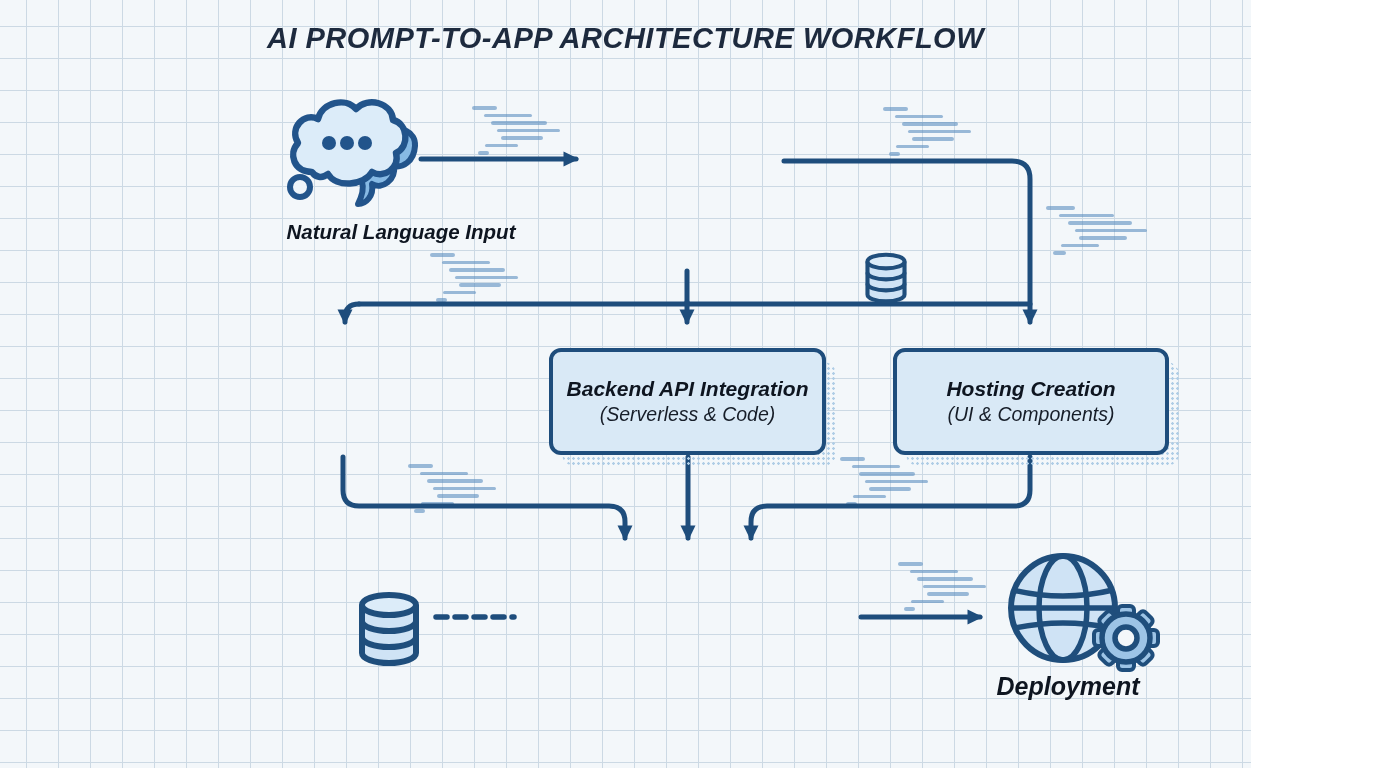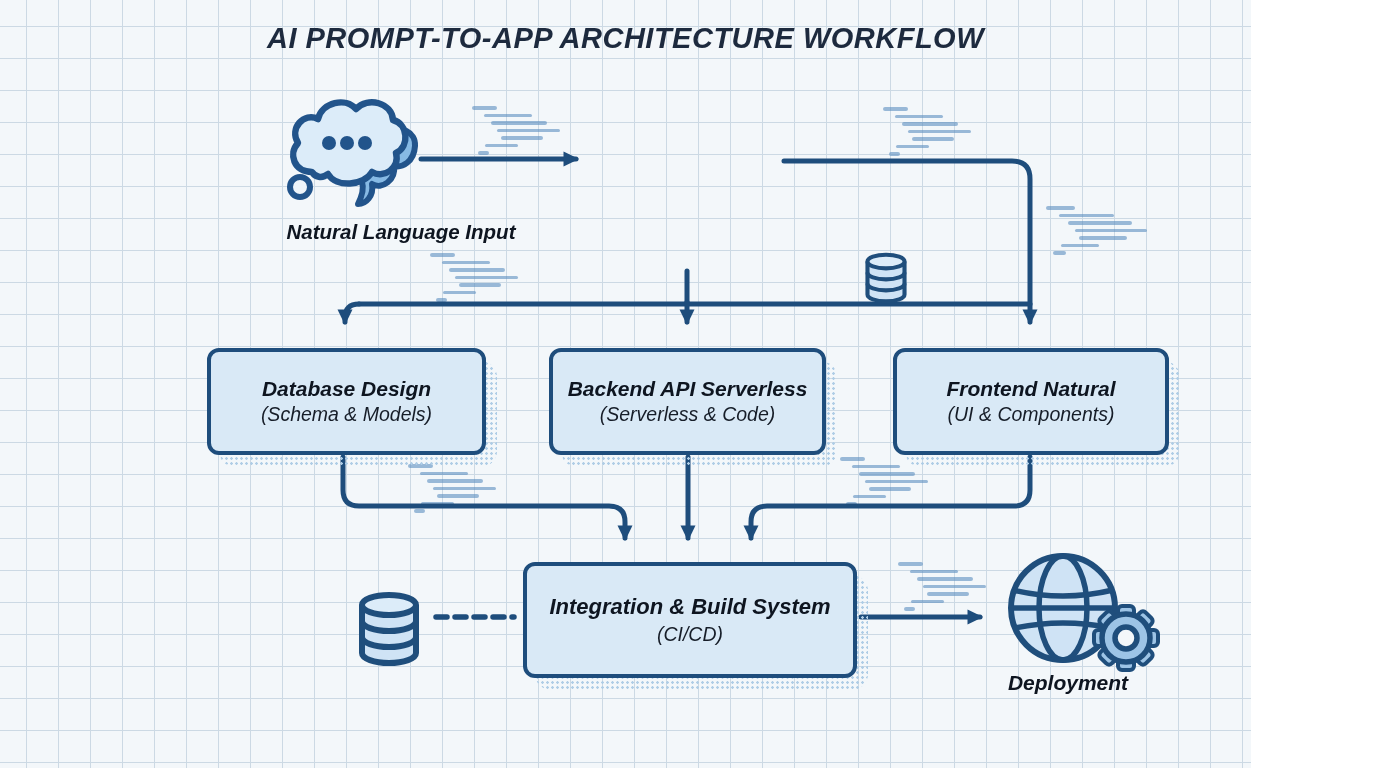--- a/index.html
+++ b/index.html
@@ -161,60 +161,46 @@
 
   <div class="icon-wrap" style="left:862px;top:250px;">
     <svg width="48" height="56" viewBox="0 0 70 80">
       <path d="M8,16 V64 A27,10 0 0 0 62,64 V16" fill="#cfe3f5" stroke="#1f4e7c" stroke-width="6"></path>
       <ellipse cx="35" cy="16" rx="27" ry="10" fill="#dcecf9" stroke="#1f4e7c" stroke-width="6"></ellipse>
       <path d="M8,32 A27,10 0 0 0 62,32" fill="none" stroke="#1f4e7c" stroke-width="6"></path>
       <path d="M8,48 A27,10 0 0 0 62,48" fill="none" stroke="#1f4e7c" stroke-width="6"></path>
     </svg>
   </div>
 
-  <div class="node" style="left:207px;top:348px;width:279px;height:107px;">
-    <div class="halftone"></div>
-    <div class="node-box">
-      <div class="node-title">Database Design</div>
-      <div class="node-sub">(Schema &amp; Models)</div>
-    </div>
-  </div>
 
   <div class="node" style="left:549px;top:348px;width:277px;height:107px;">
     <div class="halftone"></div>
     <div class="node-box">
-      <div class="node-title">Backend API Serverless</div>
+      <div class="node-title">Backend API Integration</div>
       <div class="node-sub">(Serverless &amp; Code)</div>
     </div>
   </div>
 
   <div class="node" style="left:893px;top:348px;width:276px;height:107px;">
     <div class="halftone"></div>
     <div class="node-box">
-      <div class="node-title">Frontend Natural</div>
+      <div class="node-title">Hosting Creation</div>
       <div class="node-sub">(UI &amp; Components)</div>
     </div>
   </div>
 
   <div class="icon-wrap" style="left:354px;top:588px;">
     <svg width="70" height="82" viewBox="0 0 70 80">
       <path d="M8,16 V64 A27,10 0 0 0 62,64 V16" fill="#cfe3f5" stroke="#1f4e7c" stroke-width="6"></path>
       <ellipse cx="35" cy="16" rx="27" ry="10" fill="#dcecf9" stroke="#1f4e7c" stroke-width="6"></ellipse>
       <path d="M8,32 A27,10 0 0 0 62,32" fill="none" stroke="#1f4e7c" stroke-width="6"></path>
       <path d="M8,48 A27,10 0 0 0 62,48" fill="none" stroke="#1f4e7c" stroke-width="6"></path>
     </svg>
   </div>
 
-  <div class="node" style="left:523px;top:562px;width:334px;height:116px;">
-    <div class="halftone"></div>
-    <div class="node-box">
-      <div class="node-title" style="font-size:22px;">Integration &amp; Build System</div>
-      <div class="node-sub">(CI/CD)</div>
-    </div>
-  </div>
 
   <div class="icon-wrap" style="left:1003px;top:550px;">
     <svg width="172" height="122" viewBox="0 0 172 122">
       <circle cx="60" cy="58" r="52" fill="#cfe3f5" stroke="#1f4e7c" stroke-width="6"></circle>
       <ellipse cx="60" cy="58" rx="24" ry="52" fill="none" stroke="#1f4e7c" stroke-width="5.5"></ellipse>
       <path d="M10,40 Q60,52 110,40" fill="none" stroke="#1f4e7c" stroke-width="5.5"></path>
       <path d="M8,58 H112" fill="none" stroke="#1f4e7c" stroke-width="5.5"></path>
       <path d="M12,78 Q60,68 108,78" fill="none" stroke="#1f4e7c" stroke-width="5.5"></path>
       <g>
         <g fill="#9dc4e6" stroke="#1f4e7c" stroke-width="4">
@@ -222,16 +208,16 @@
           <rect x="91" y="80" width="64" height="16" rx="4"></rect>
           <rect x="115" y="56" width="16" height="64" rx="4" transform="rotate(45 123 88)"></rect>
           <rect x="91" y="80" width="64" height="16" rx="4" transform="rotate(45 123 88)"></rect>
         </g>
         <circle cx="123" cy="88" r="24" fill="#9dc4e6" stroke="#1f4e7c" stroke-width="5.5"></circle>
         <circle cx="123" cy="88" r="11" fill="#f3f7fa" stroke="#1f4e7c" stroke-width="5.5"></circle>
       </g>
     </svg>
   </div>
   <div class="caption" style="left:958px;top:670px;width:220px;">
-    <div class="cap-bold" style="font-size:21px;">Deployment</div>
+    <div class="cap-bold" style="font-size:25px;">Deployment</div>
   </div>
 
 </div>
 
 </body></html>

